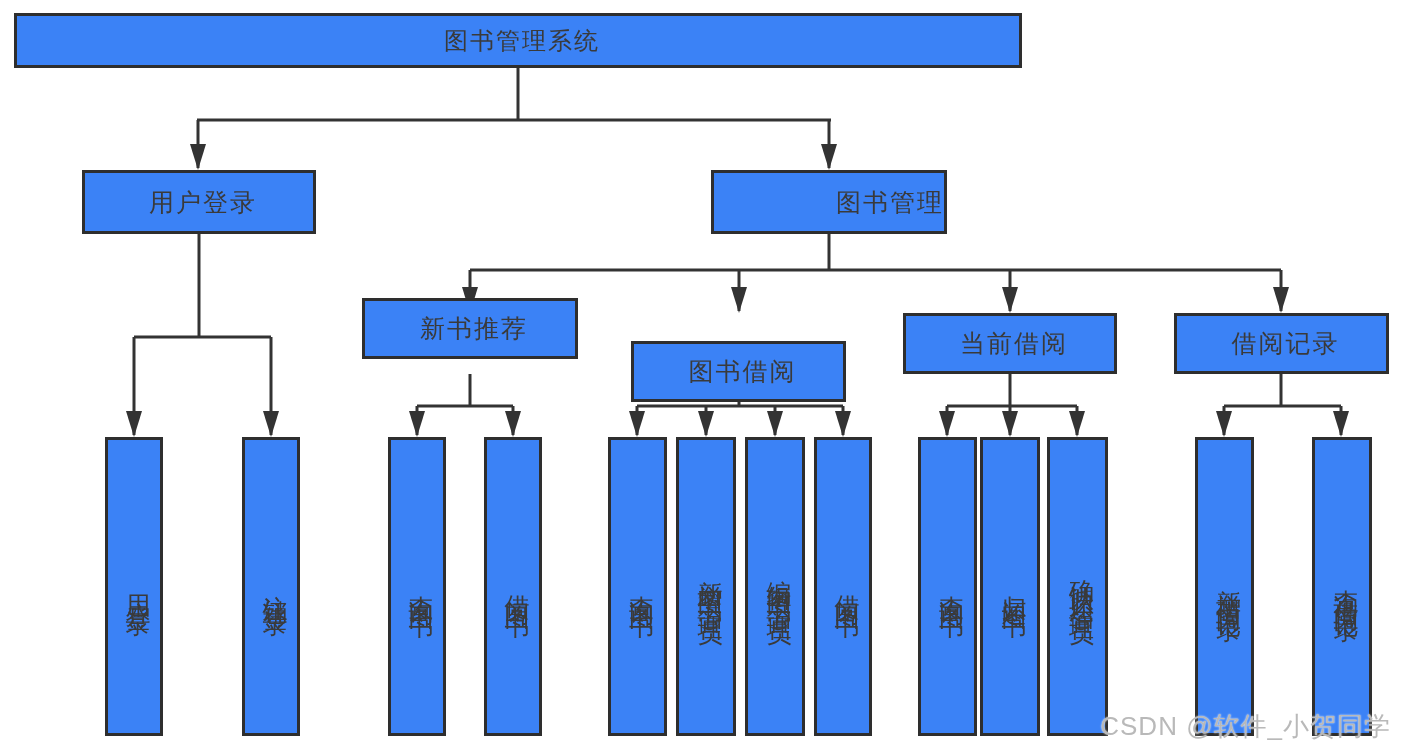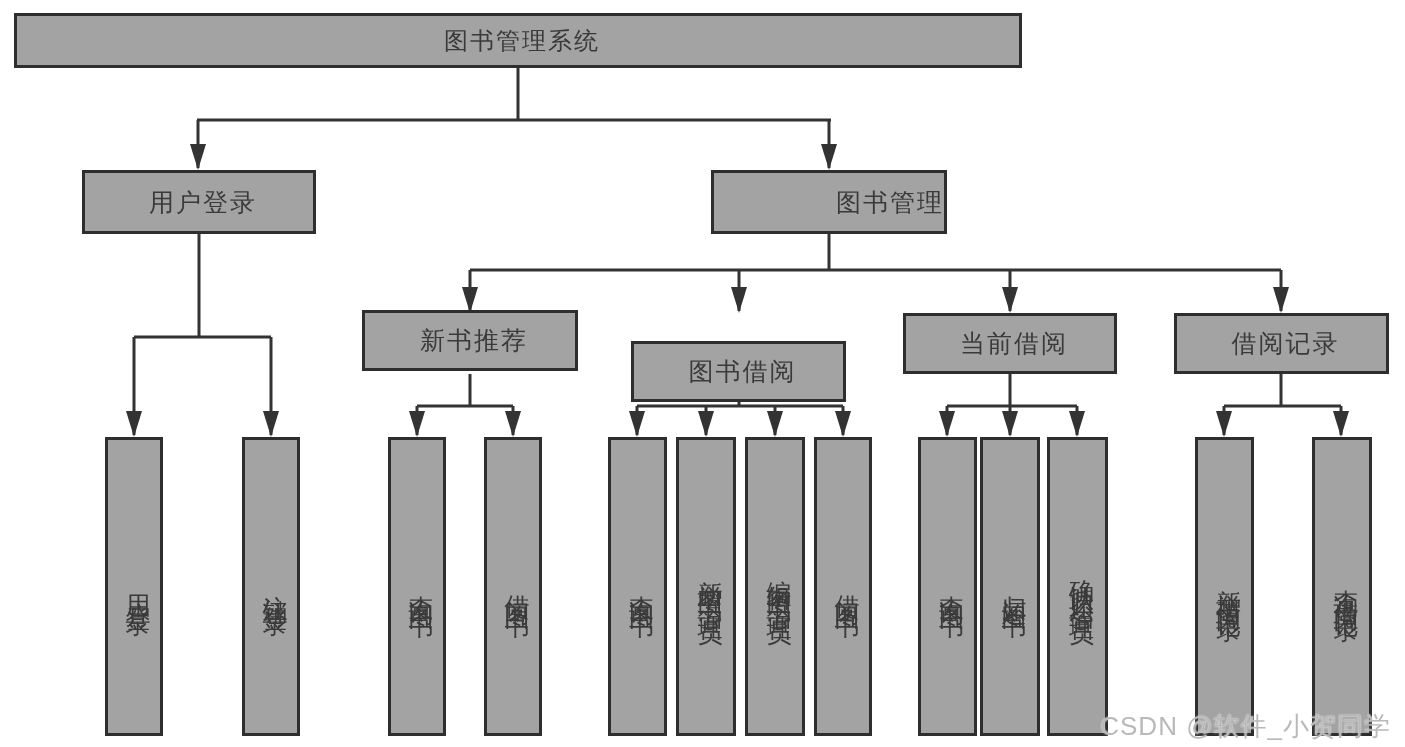--- a/index.html
+++ b/index.html
@@ -25,21 +25,21 @@
     stroke: #333333;
     stroke-width: 3;
   }
   svg.wires polygon {
     fill: #333333;
   }
   .box {
     position: absolute;
     box-sizing: border-box;
     border: 3px solid #2e2e2e;
-    background: #a3a3a3;
+    background: #3b82f6;
     color: #3a3a3a;
     display: flex;
     align-items: center;
     justify-content: center;
     z-index: 2;
     padding-left: 8px;
   }
   .h-label {
     font-size: 25px;
     letter-spacing: 2px;
@@ -153,21 +153,21 @@
     <span class="h-label">图书管理系统</span>
   </div>
 
   <div class="box" style="left:82px; top:170px; width:234px; height:64px;">
     <span class="h-label">用户登录</span>
   </div>
   <div class="box" style="left:711px; top:170px; width:236px; height:64px;justify-content:flex-end;">
     <span class="h-label">图书管理</span>
   </div>
 
-  <div class="box" style="left:362px; top:310px; width:216px; height:61px;">
+  <div class="box" style="left:362px; top:298px; width:216px; height:61px;">
     <span class="h-label">新书推荐</span>
   </div>
   <div class="box" style="left:631px; top:313px; width:215px; height:61px;margin-top:28px;">
     <span class="h-label">图书借阅</span>
   </div>
   <div class="box" style="left:903px; top:313px; width:214px; height:61px;text-align:right;">
     <span class="h-label">当前借阅</span>
   </div>
   <div class="box" style="left:1174px; top:313px; width:215px; height:61px;">
     <span class="h-label">借阅记录</span>

